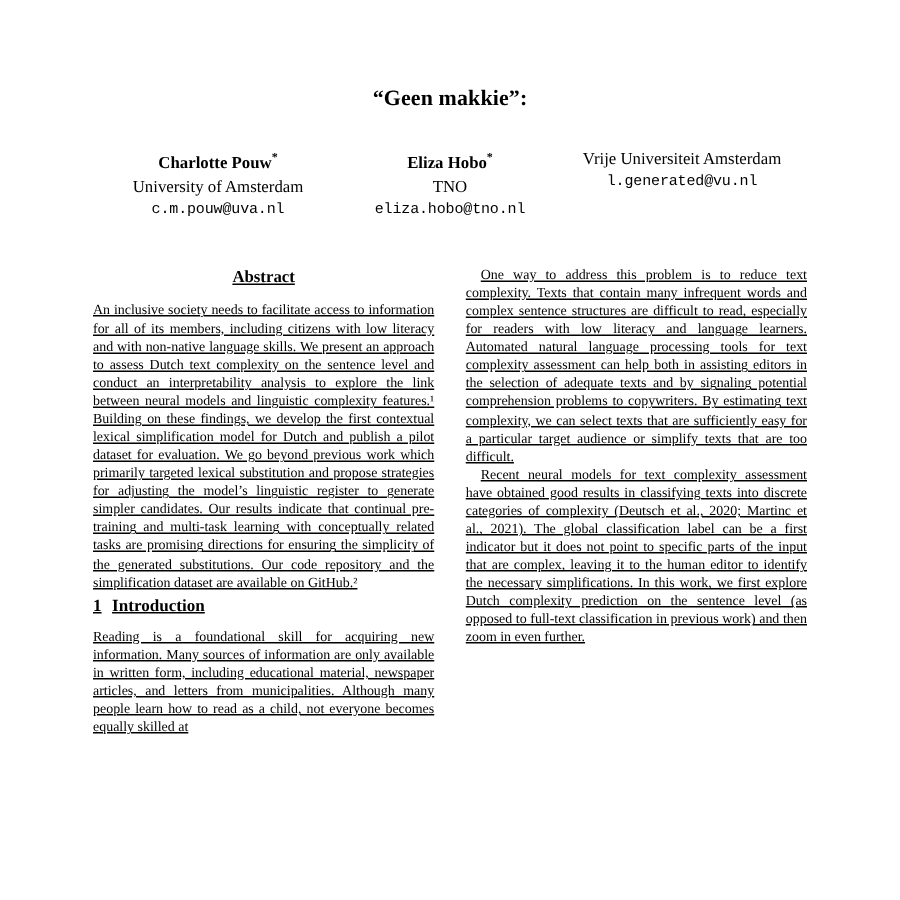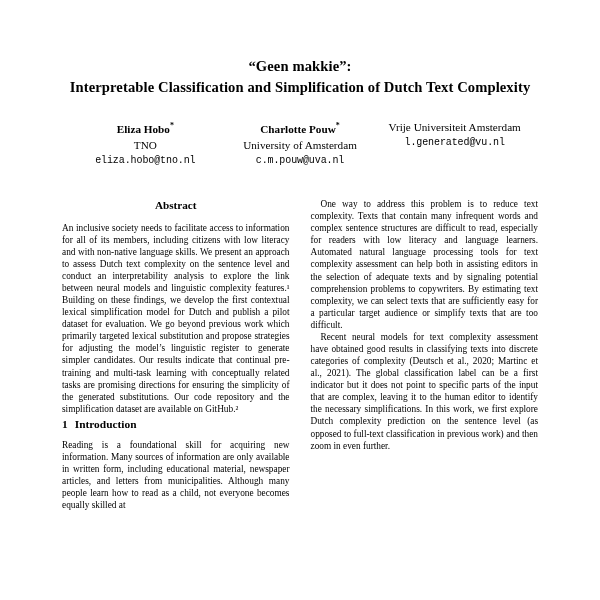--- a/index.html
+++ b/index.html
@@ -63,20 +63,21 @@
   .columns {
     display: flex;
     margin-top: 30px;
     gap: 21px;
   }
   .col {
     width: 228px;
     font-size: 9.3px;
     line-height: 1.30;
     text-align: justify;
+    text-decoration: underline;
   }
   .abstract-head {
     text-align: center;
     font-weight: bold;
     font-size: 11.2px;
     margin-bottom: 9px;
   }
   p {
     margin: 0;
     text-indent: 10px;
@@ -89,33 +90,32 @@
   }
   .section-head .num { margin-right: 7px; }
 </style>
 </head>
 <body>
 
 <div class="page">
 
   <div class="title">
     <span class="line1">“Geen makkie”:</span>
-    <span class="line2">Interpretable Classification and Simplification of Dutch Text Complexity</span>
   </div>
 
   <div class="authors">
     <div class="author">
+      <div class="name"><span>Charlotte Pouw</span><sup>*</sup></div>
+      <div class="affil">University of Amsterdam</div>
+      <div class="email">c.m.pouw@uva.nl</div>
+    </div>
+    <div class="author">
       <div class="name"><span>Eliza Hobo</span><sup>*</sup></div>
       <div class="affil">TNO</div>
       <div class="email">eliza.hobo@tno.nl</div>
-    </div>
-    <div class="author">
-      <div class="name"><span>Charlotte Pouw</span><sup>*</sup></div>
-      <div class="affil">University of Amsterdam</div>
-      <div class="email">c.m.pouw@uva.nl</div>
     </div>
     <div class="author">
       <div class="affil">Vrije Universiteit Amsterdam</div>
       <div class="email">l.generated@vu.nl</div>
     </div>
   </div>
 
   <div class="columns">
 
     <div class="col">

